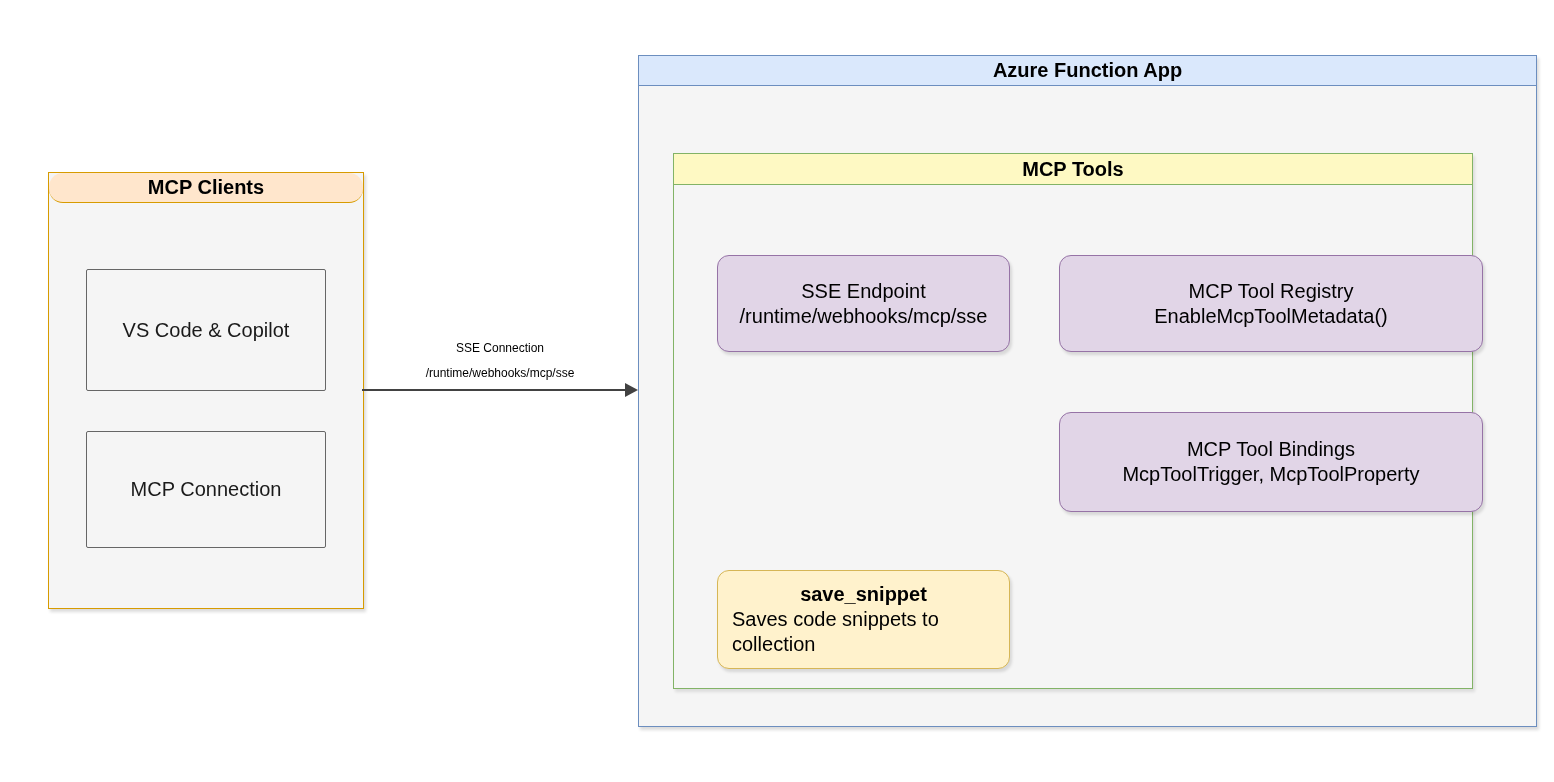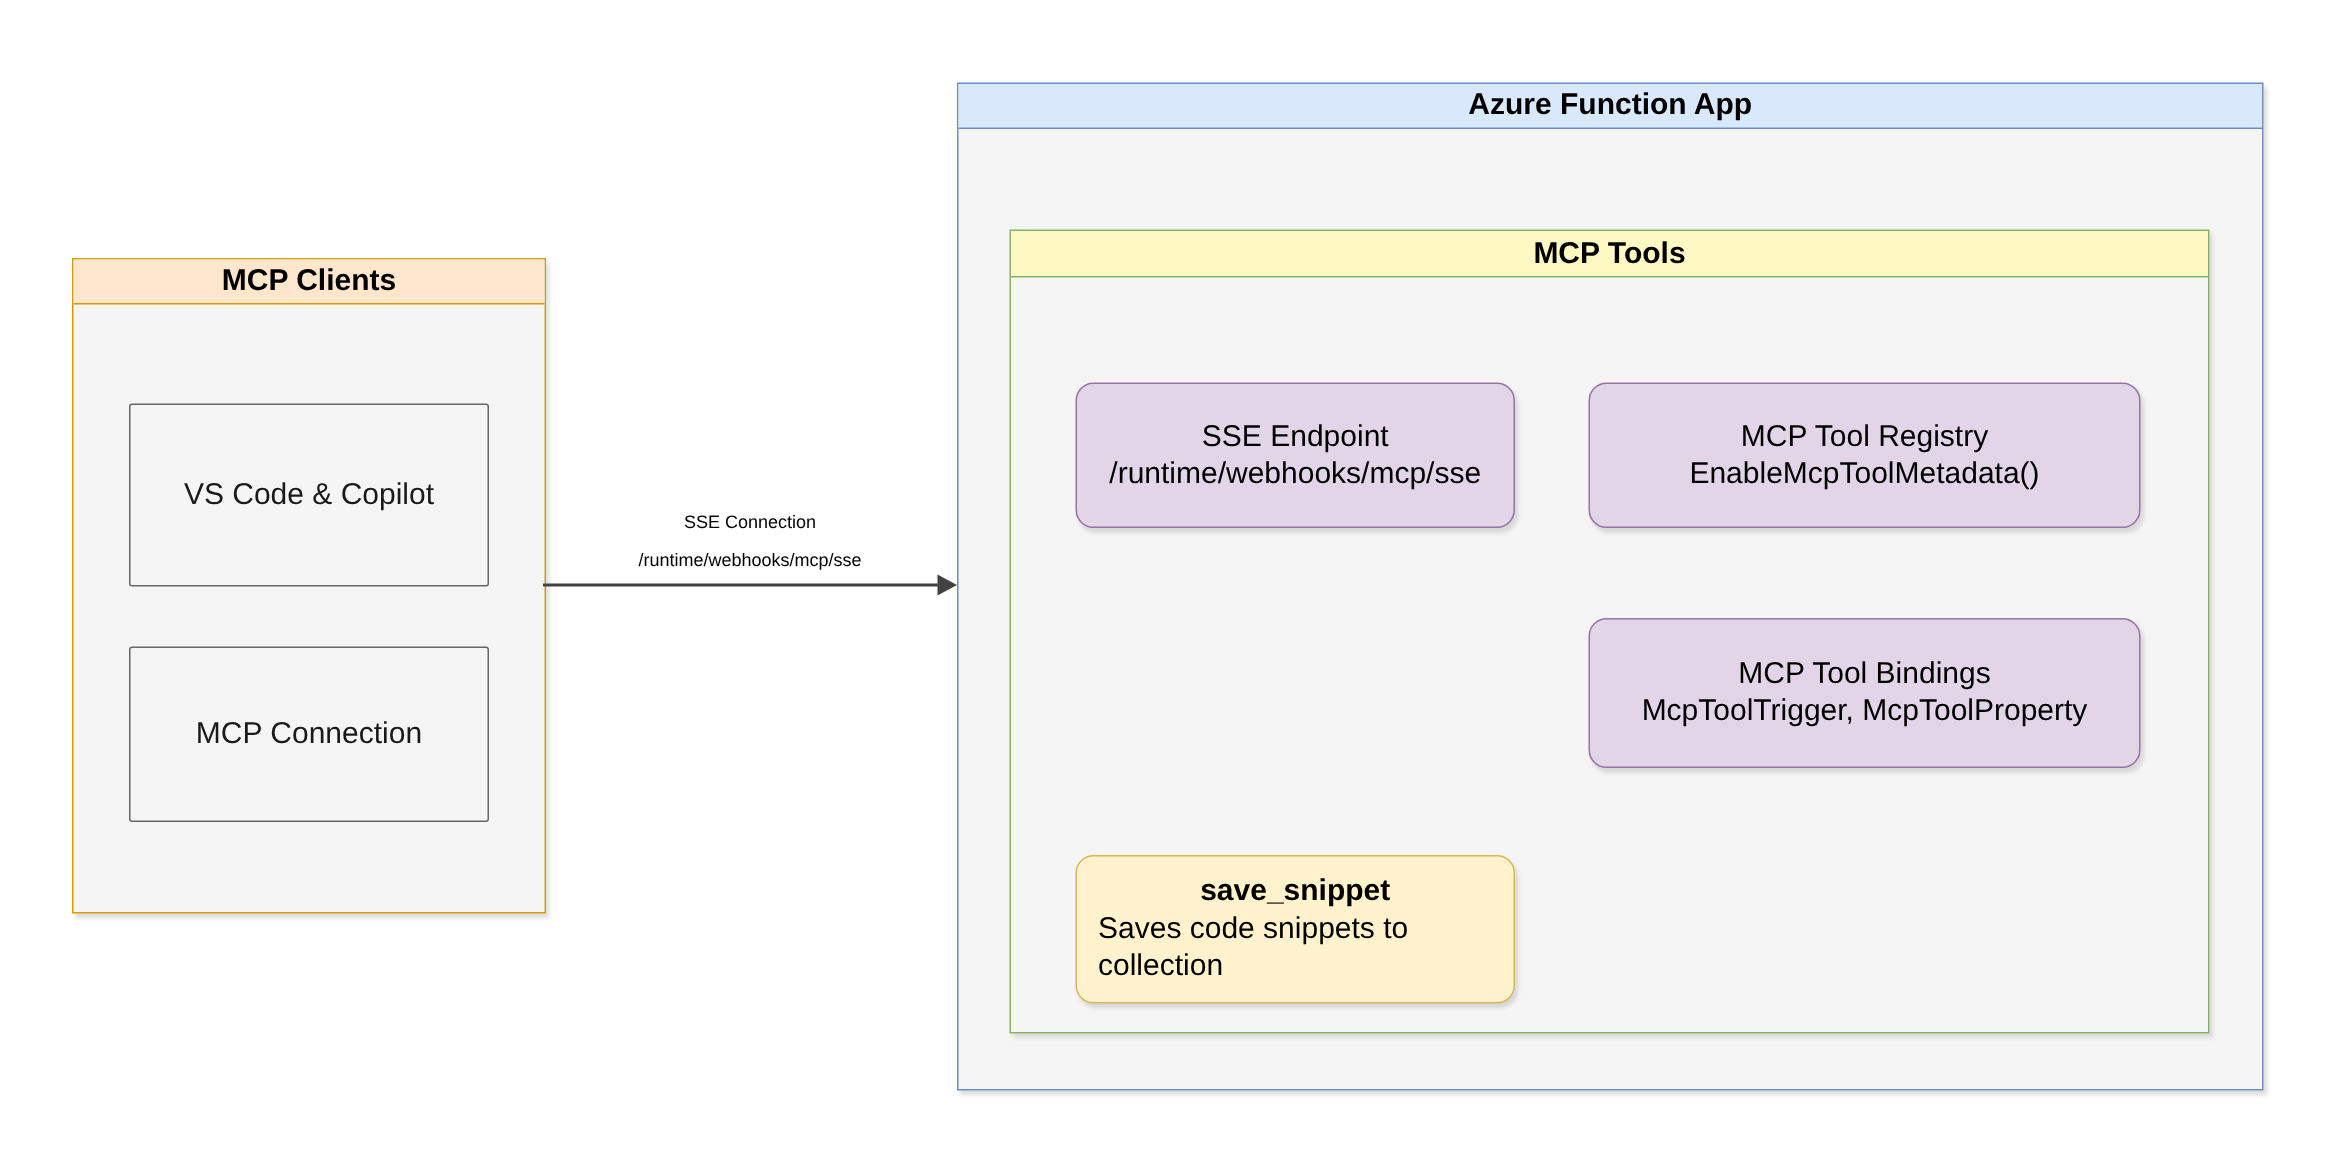--- a/index.html
+++ b/index.html
@@ -4,39 +4,39 @@
 <style>
   html,body { margin:0; padding:0; background:#ffffff; }
   body { font-family:"Liberation Sans", sans-serif; color:#000; }
   .canvas { position:relative; width:1554px; height:782px; background:#ffffff; overflow:hidden; }
 
   
   .container { position:absolute; background:#f5f5f5; box-shadow:2px 3px 3px rgba(0,0,0,0.14); }
   .container-header { position:absolute; top:0; left:0; right:0; display:flex; align-items:center; justify-content:center; font-weight:bold; font-size:20px; }
 
   .clients { left:48px; top:172px; width:314px; height:435px; border:1px solid #d79b00; }
-  .clients .container-header { height:29px; background:#ffe6cc; border-bottom:1px solid #d79b00; }
+  .clients .container-header { height:29px; background:#ffe6cc; border-bottom:1px solid #d79b00;border-radius:14px; }
 
-  .azure { left:638px; top:55px; width:869px; height:670px; border:1px solid #6c8ebf; }
+  .azure { left:638px; top:55px; width:869px; height:670px; border:1px solid #6c8ebf;padding-left:28px; }
   .azure .container-header { height:29px; background:#dae8fc; border-bottom:1px solid #6c8ebf; }
 
   .tools { left:34px; top:97px; width:798px; height:534px; border:1px solid #82b366; background:#f5f5f5; box-shadow:2px 3px 3px rgba(0,0,0,0.10); position:absolute; }
   .tools .container-header { height:30px; background:#fef9c3; border-bottom:1px solid #82b366; }
 
   
   .client-node { position:absolute; left:37px; width:238px; border:1px solid #666666; border-radius:2px; display:flex; align-items:center; justify-content:center; text-align:center; font-size:20px; color:#1a1a1a; }
   .client-node.vscode { top:96px; height:120px; }
   .client-node.inspector { top:258px; height:115px; }
 
   
   .node { position:absolute; border-radius:12px; display:flex; flex-direction:column; align-items:center; justify-content:center; text-align:left; font-size:20px; line-height:25px; box-shadow:2px 3px 3px rgba(0,0,0,0.12); padding:0 14px; box-sizing:border-box; }
   .node.purple { background:#e1d5e7; border:1px solid #9673a6; }
   .node.yellow { background:#fff2cc; border:1px solid #d6b656; }
   .col1 { left:43px;  width:293px; }
-  .col2 { left:385px; width:368px; }
+  .col2 { left:385px; width:424px; }
   .row1 { top:101px; height:97px; }
   .row2 { top:258px; height:100px; }
   .row3 { top:416px; height:99px; }
   .bold-title { font-weight:bold; }
 
   
   .arrow-line { position:absolute; left:362px; top:389px; width:266px; height:2px; background:#424242; }
   .arrow-head { position:absolute; left:625px; top:383px; width:0; height:0; border-left:13px solid #424242; border-top:7px solid transparent; border-bottom:7px solid transparent; }
   .arrow-label { position:absolute; left:348px; top:336px; width:304px; text-align:center; font-size:12px; line-height:25px; color:#000; }
 </style>

